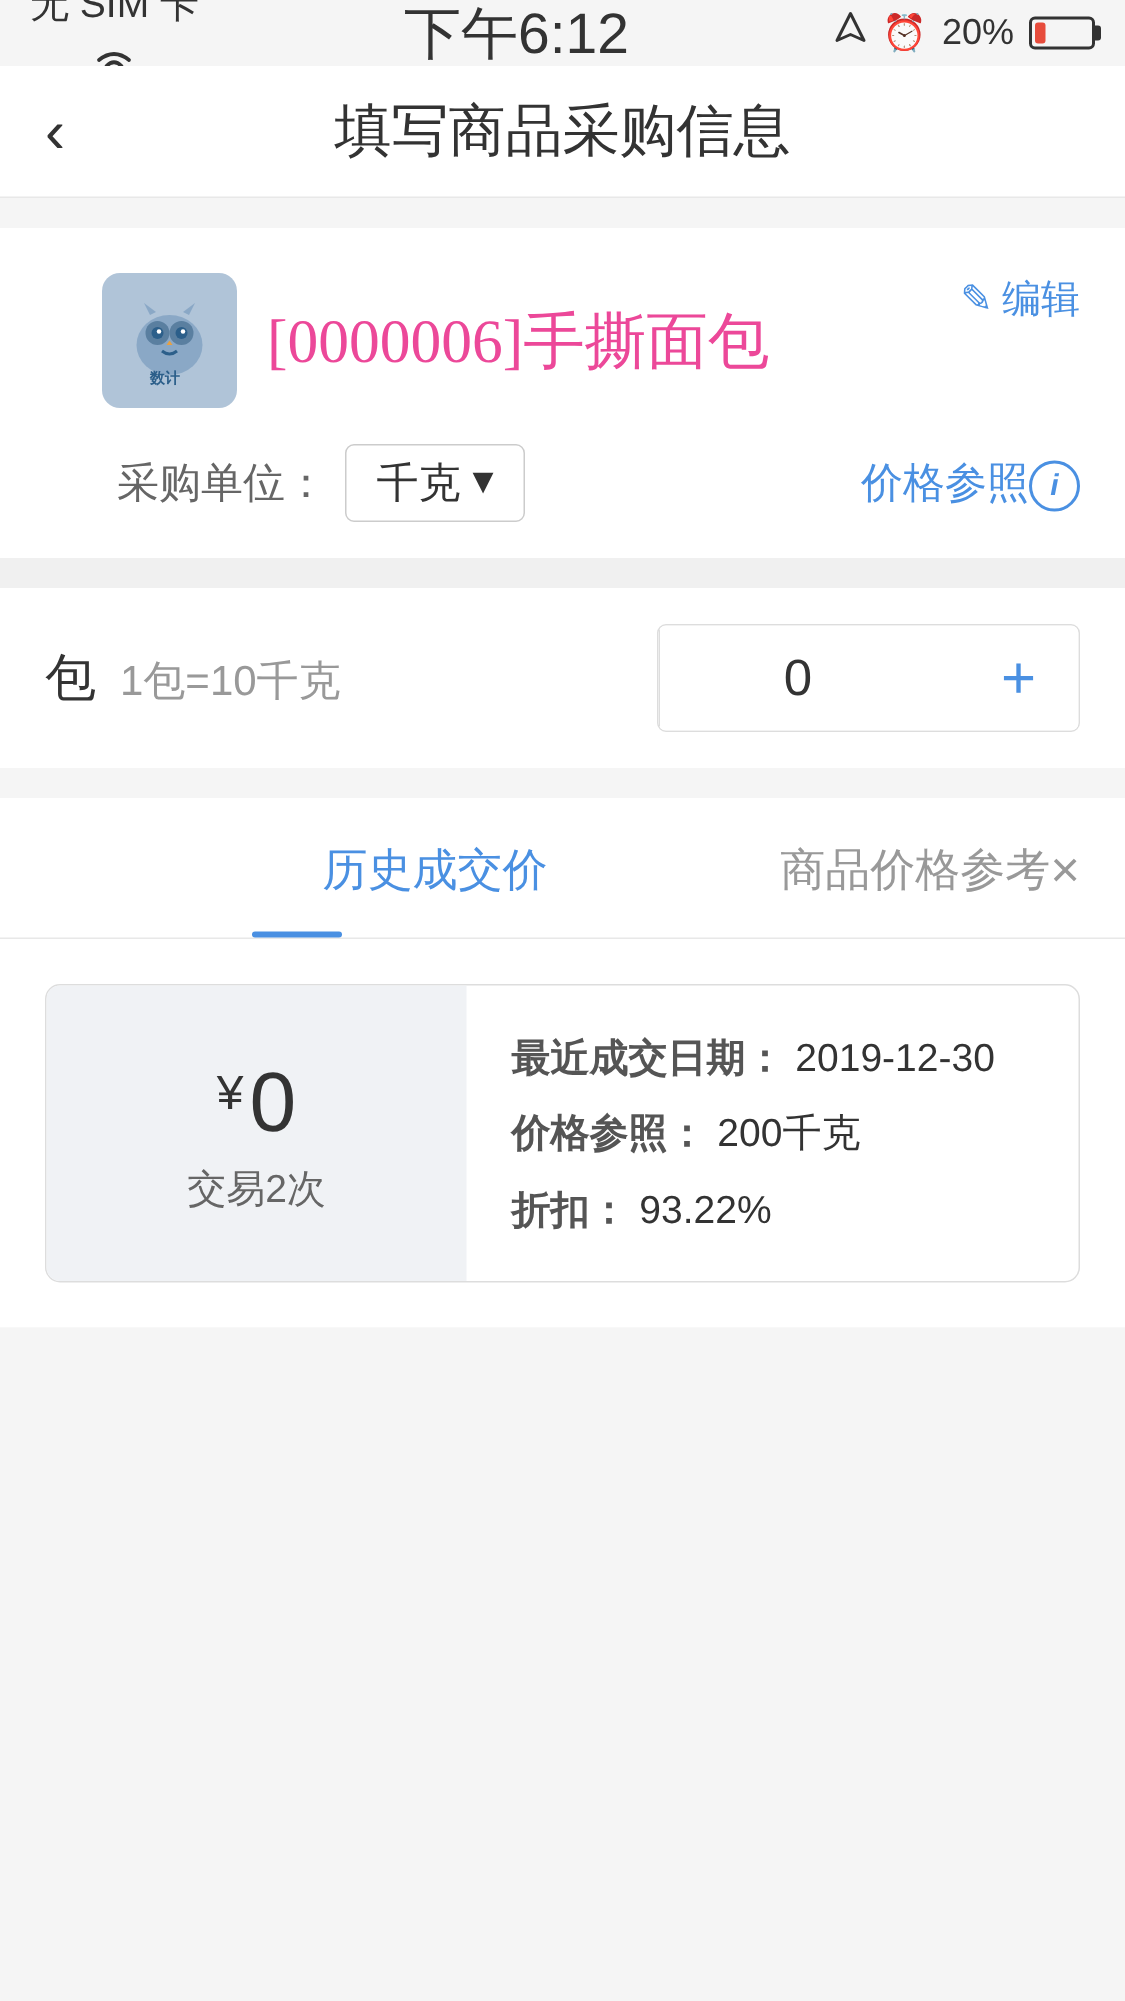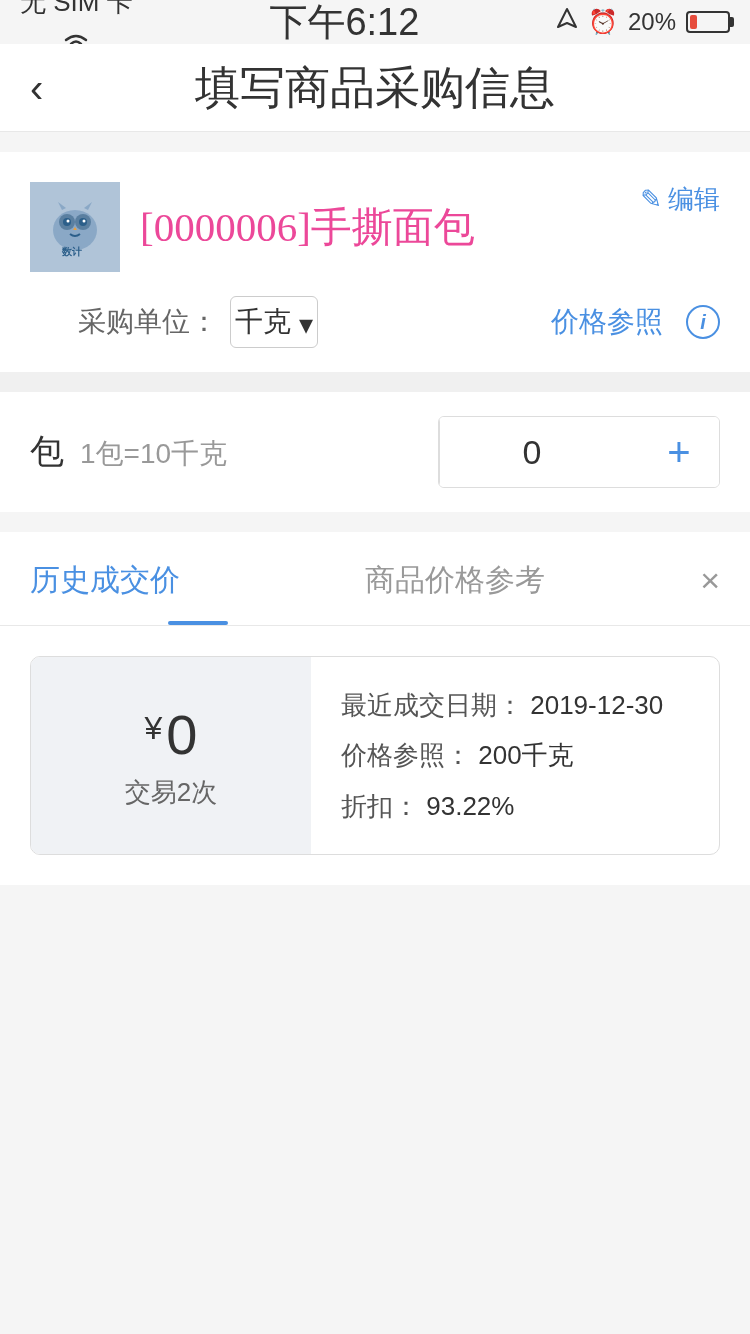--- a/index.html
+++ b/index.html
@@ -87,21 +87,21 @@
     .nav-back {
       font-size: 40px;
       color: #333;
       cursor: pointer;
       line-height: 1;
     }
     .nav-title {
       position: absolute;
       left: 50%;
       transform: translateX(-50%);
-      font-size: 45px;
+      font-size: 38px;
       font-weight: 500;
       color: #333;
     }
 
     
     .product-section {
       background: #fff;
       padding: 30px 30px 24px 30px;
       margin-top: 20px;
     }
@@ -113,24 +113,25 @@
     }
     .product-left {
       display: flex;
       align-items: center;
       gap: 20px;
     }
     .product-image {
       width: 90px;
       height: 90px;
       background: #b0c4d8;
-      border-radius: 0;
+      border-radius: 12px;
       display: flex;
       align-items: center;
       justify-content: center;
+      margin-left: 38px;
     }
     .product-name {
       font-size: 41px;
       color: #ec4899;
       font-weight: 500;
       font-family: Liberation Serif, serif;
     }
     .edit-link {
       font-size: 26px;
       color: #4a90e2;
@@ -149,35 +150,35 @@
     .unit-label {
       font-size: 28px;
       color: #666;
       display: flex;
       align-items: center;
       gap: 12px;
       margin-left: 48px;
     }
     .unit-select {
       display: flex;
-      align-items: flex-end;
+      align-items: flex-start;
       border: 1px solid #ccc;
       border-radius: 6px;
-      padding: 6px 4px;
+      padding: 6px 20px;
       font-size: 28px;
       color: #333;
       gap: 8px;
       background: #fff;
     }
     .price-ref-link {
       font-size: 28px;
       color: #4a90e2;
       display: flex;
-      align-items: center;
-      gap: 23px;
+      align-items: flex-end;
+      gap: 0;
     }
     .info-circle {
       width: 34px;
       height: 34px;
       border: 2px solid #4a90e2;
       border-radius: 50%;
       display: flex;
       align-items: center;
       justify-content: center;
       font-size: 20px;
@@ -252,21 +253,21 @@
     }
     .tabs-header {
       display: flex;
       align-items: center;
       border-bottom: 1px solid #e8e8e8;
       padding: 0 30px;
       position: relative;
     }
     .tab-item {
       flex: 1;
-      text-align: left;
+      text-align: right;
       padding: 28px 0 24px;
       font-size: 30px;
       color: #999;
       cursor: pointer;
       position: relative;
       font-family: Liberation Serif, serif;
     }
     .tab-item.active {
       color: #4a90e2;
     }
@@ -337,20 +338,21 @@
       justify-content: center;
       gap: 14px;
     }
     .transaction-detail-row {
       font-size: 26px;
       color: #555;
       line-height: 1.4;
     }
     .detail-label {
       color: #555;
+      font-weight: bold;
     }
     .detail-value {
       color: #333;
     }
 
     
     .bottom-space {
       height: 600px;
       background: #f5f5f5;
     }

